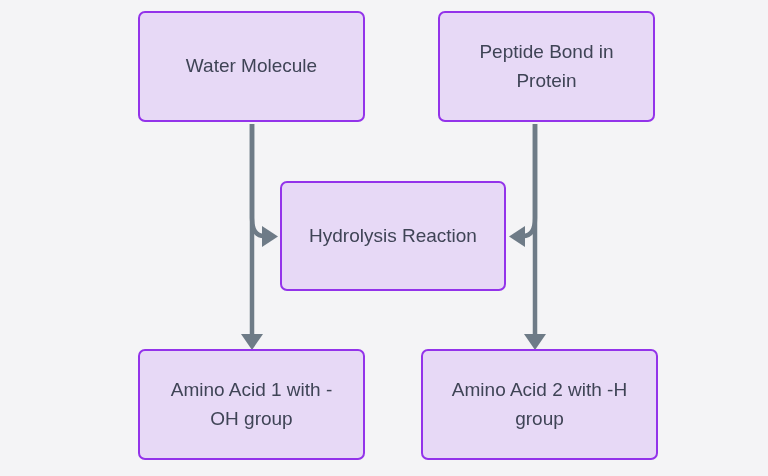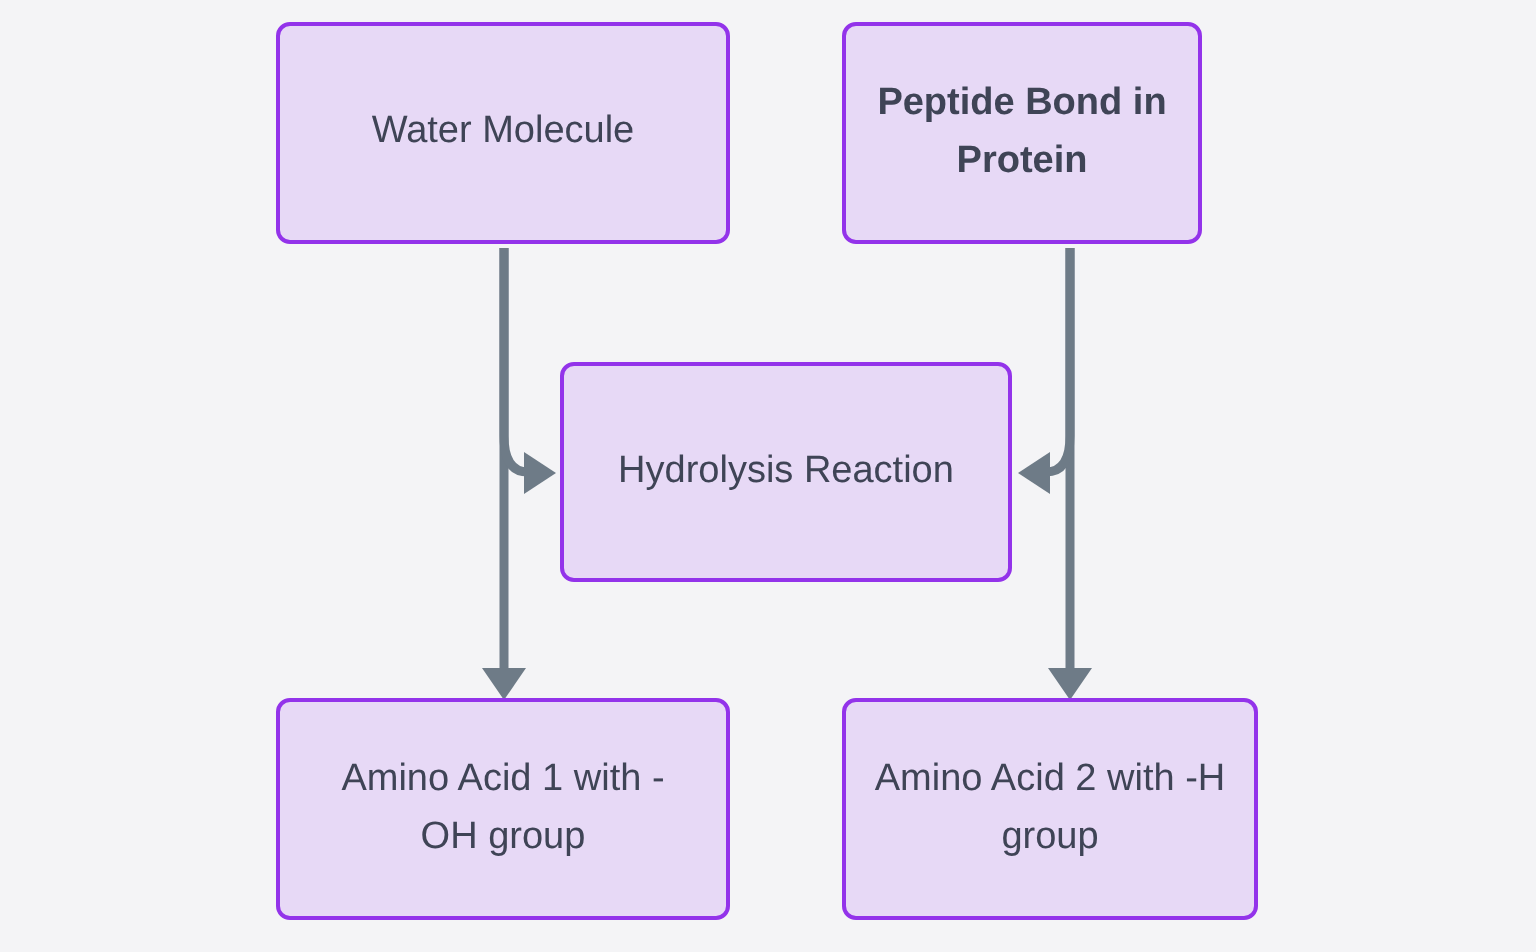--- a/index.html
+++ b/index.html
@@ -25,24 +25,24 @@
     border-radius:7px;
     display:flex;align-items:center;justify-content:center;
     text-align:center;
     color:var(--text);
     font-size:19px;
     line-height:1.5;
     white-space:pre-line;
     padding:4px 10px;
   }
   .node-water    {left:128px;top:11px; width:227px;height:111px;}
-  .node-peptide  {left:411px;top:11px; width:180px;height:111px;font-weight:bold;}
+  .node-peptide  {left:428px;top:11px; width:217px;height:111px;}
   .node-hydro    {left:270px;top:181px;width:226px;height:110px;align-items:center;}
   .node-amino1   {left:128px;top:349px;width:227px;height:111px;}
-  .node-amino2   {left:411px;top:349px;width:208px;height:111px;}
+  .node-amino2   {left:411px;top:349px;width:237px;height:111px;}
   .edge{stroke:var(--arrow);stroke-width:4.5;fill:none;}
   .head{fill:var(--arrow);stroke:none;}
 </style>
 </head>
 <body>
 
 <div class="stage">
 
   <svg class="arrows" width="768" height="476" viewBox="0 0 768 476">
 

